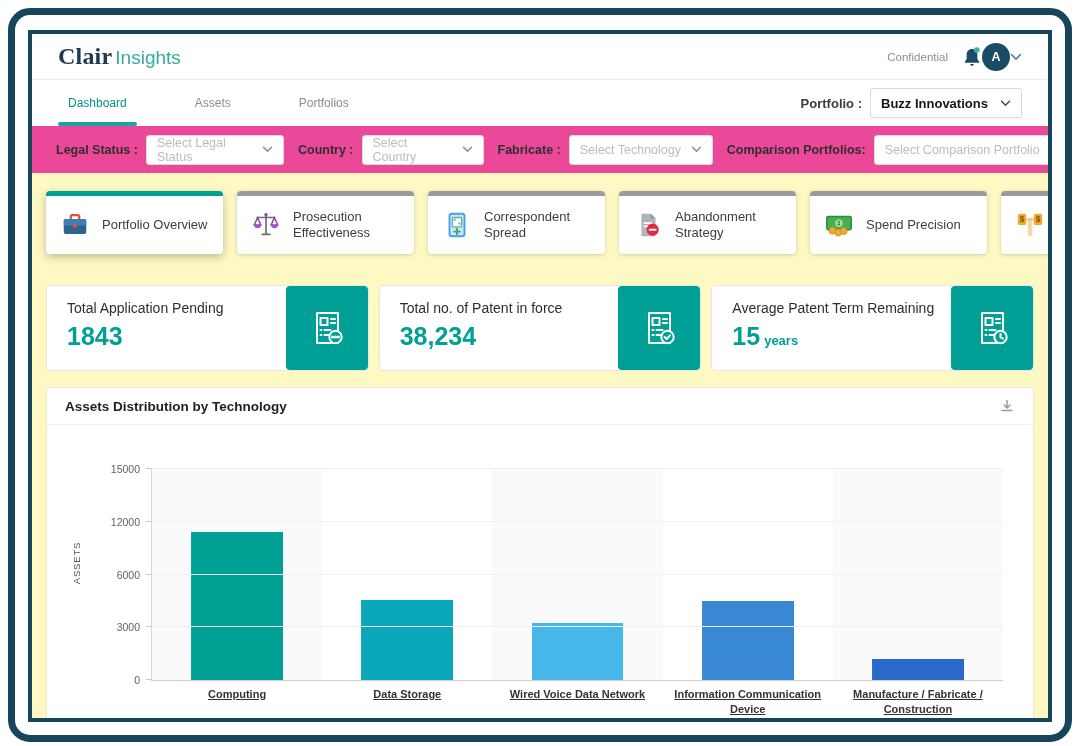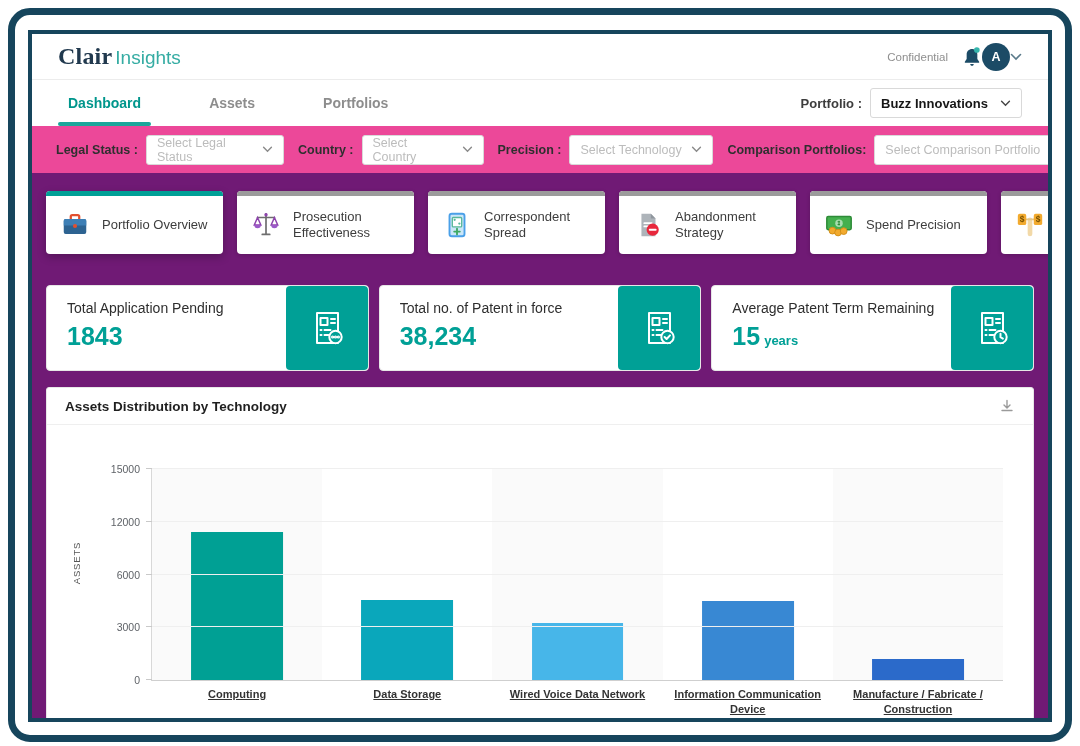--- a/index.html
+++ b/index.html
@@ -22,42 +22,42 @@
   .topbar-right { display:flex; align-items:center; }
   .confidential { font-size:11.5px; color:#8f8f8f; margin-right:14px; }
   .bell-wrap { position:relative; width:20px; height:22px; cursor:pointer; }
   .avatar { width:28px; height:28px; border-radius:50%; background:#1C4B66; color:#fff;
     font-size:12.5px; font-weight:bold; display:flex; align-items:center; justify-content:center; cursor:pointer; }
   .chev { display:inline-flex; }
 
   
   .navrow { height:46px; display:flex; align-items:center; justify-content:space-between; padding:0 26px; background:#fff; }
   .tabs { display:flex; gap:48px; height:100%; align-items:stretch; }
-  .tab { display:flex; align-items:center; font-size:14px; font-weight:bold; color:#8d8d8d;
+  .tab { display:flex; align-items:center; font-size:12px; font-weight:normal; color:#8d8d8d;
     position:relative; cursor:pointer; padding:0 10px; }
   .tab.active { color:#00968C; }
   .tab.active::after { content:""; position:absolute; left:0; right:0; bottom:0; height:4px;
     background:#1AA79B; border-radius:3px; }
   .nav-portfolio { display:flex; align-items:center; gap:8px; }
   .nav-portfolio .plabel { font-size:13px; font-weight:bold; color:#3d3d3d; }
 
   .select { display:flex; align-items:center; justify-content:space-between; background:#fff;
     border:1px solid #d9d9d9; border-radius:3px; height:30px; padding:0 10px; cursor:pointer; }
   .select .ph { font-size:12.5px; color:#bcbcbc; }
   .select .val { font-size:13px; font-weight:bold; color:#161616; }
   .select svg { margin-left:8px; flex:none; }
 
   
   .filterbar { height:47px; background:#ec4899; display:flex; align-items:center; padding:0 24px; gap:14px; }
   .fgroup { display:flex; align-items:center; gap:8px; }
   .flabel { font-size:12.5px; font-weight:bold; color:#2f2f2f; white-space:nowrap; }
   .w1{width:138px;} .w2{width:122px;} .w3{width:144px;} .w4{width:196px;} .wp{width:152px;}
 
   
-  .content { background:#701a75; height:563px; padding:18px 14px 0 14px; overflow:visible; }
+  .content { background:#fef9c3; height:563px; padding:18px 14px 0 14px; overflow:visible; }
 
   
   .feature-row { display:flex; gap:14px; flex-wrap:nowrap; width:max-content; margin-bottom:31px; }
   .fcard { width:177px; height:63px; background:#fff; border-radius:4px;
     box-shadow:0 1px 4px rgba(0,0,0,.18); position:relative; display:flex; align-items:center;
     gap:12px; padding:5px 8px 0 14px; cursor:pointer; }
   .fcard::before { content:""; position:absolute; top:0; left:0; right:0; height:5px;
     border-radius:4px 4px 0 0; background:#9b9b9b; }
   .fcard.active { box-shadow:0 3px 8px rgba(0,0,0,.25); }
   .fcard.active::before { background:#00A096; }
@@ -159,21 +159,21 @@
       <div class="fgroup">
         <span class="flabel">Country :</span>
         <div class="select w2">
           <span class="ph">Select Country</span>
           <svg width="11" height="7" viewBox="0 0 12 8">
               <path d="M1.5 1.5 6 6l4.5-4.5" fill="none" stroke="#8a8a8a" stroke-width="1.6" stroke-linecap="round"></path>
             </svg>
         </div>
       </div>
       <div class="fgroup">
-        <span class="flabel">Precision :</span>
+        <span class="flabel">Fabricate :</span>
         <div class="select w3">
           <span class="ph">Select Technology</span>
           <svg width="11" height="7" viewBox="0 0 12 8">
               <path d="M1.5 1.5 6 6l4.5-4.5" fill="none" stroke="#8a8a8a" stroke-width="1.6" stroke-linecap="round"></path>
             </svg>
         </div>
       </div>
       <div class="fgroup">
         <span class="flabel">Comparison Portfolios:</span>
         <div class="select w4">

